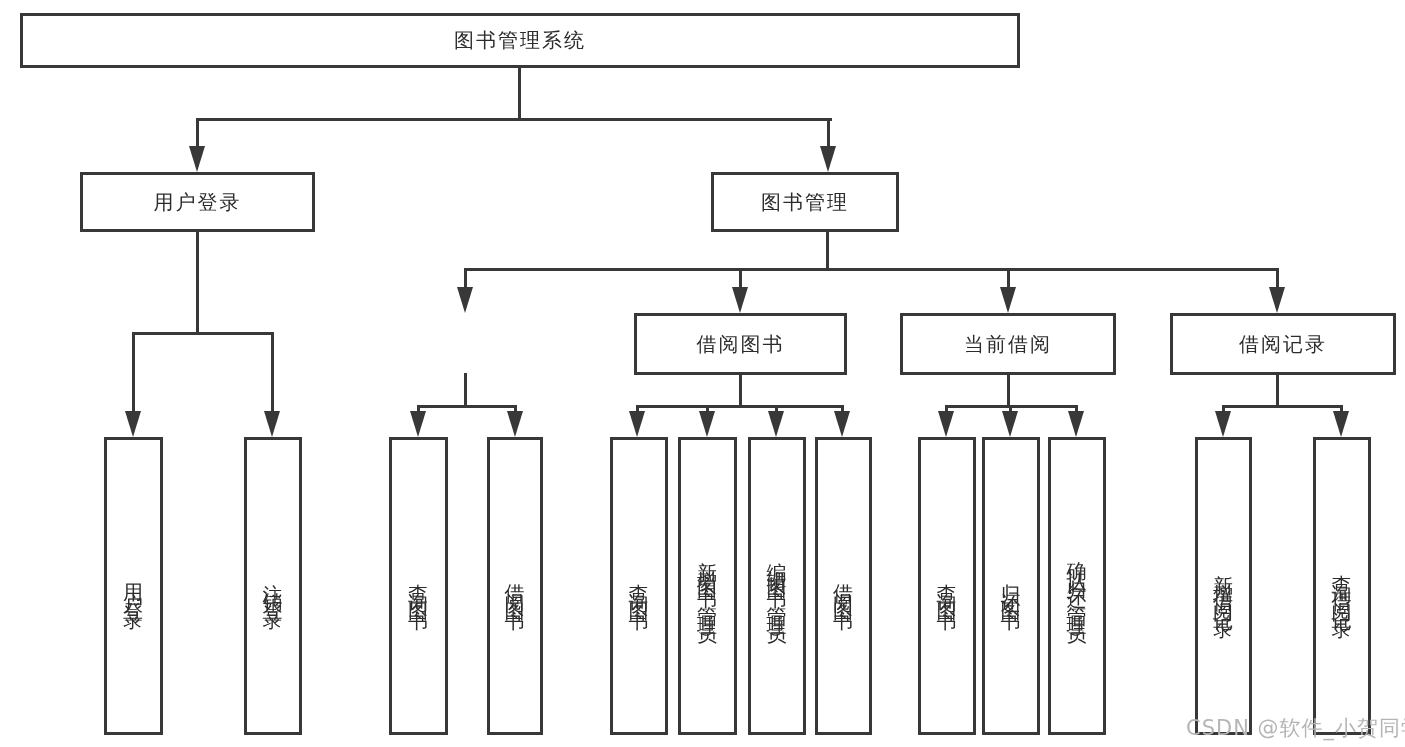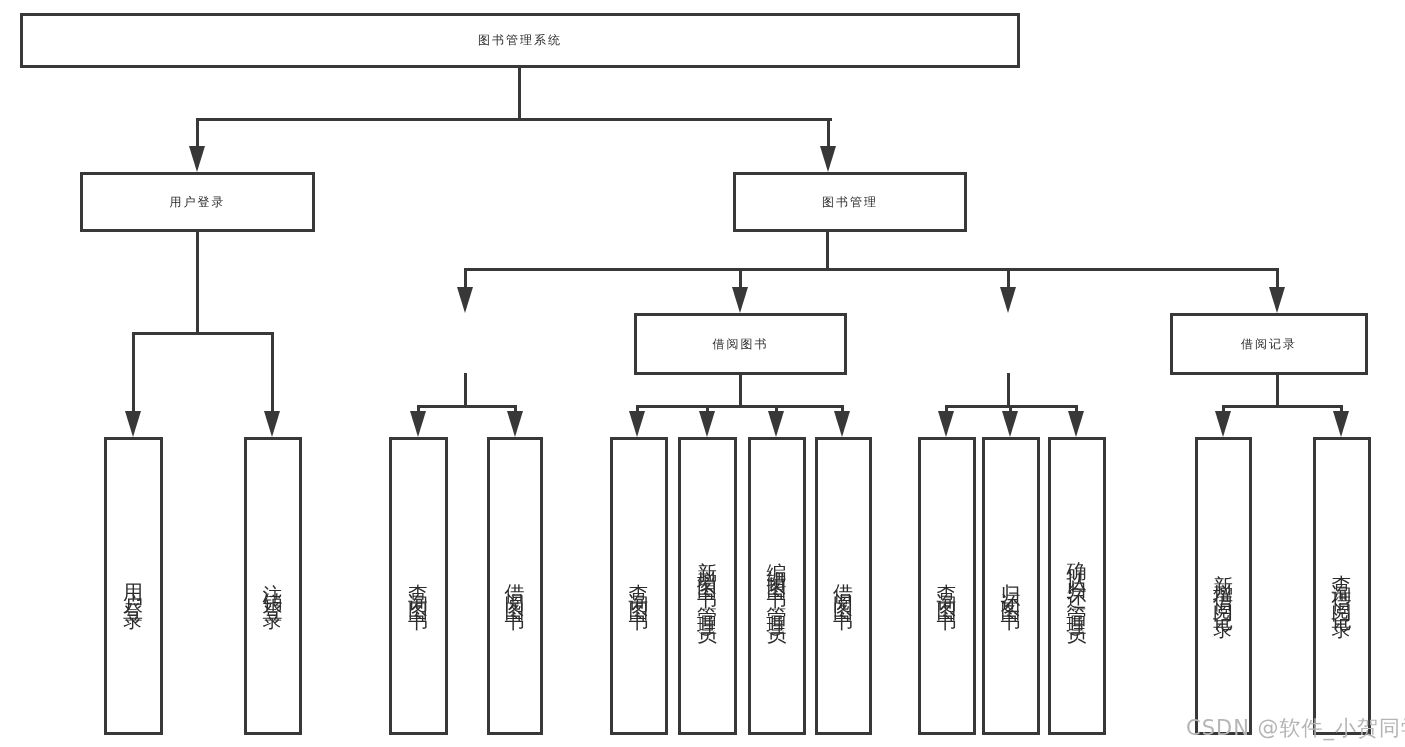--- a/index.html
+++ b/index.html
@@ -9,21 +9,21 @@
     position:relative; width:1405px; height:747px;
     background:var(--bg,#fff); overflow:hidden;
   }
   .box{
     position:absolute;
     border:3px solid var(--line,#383838);
     background:#fff;
     display:flex; align-items:center; justify-content:center;
     color:var(--text,#2c2c2c);
   }
-  .hlabel{ font-size:12px; letter-spacing:2px; }
+  .hlabel{ font-size:20px; letter-spacing:2px; }
   .vbox{
     writing-mode:vertical-rl; text-orientation:mixed;
   }
   .vlabel{ font-size:20px; letter-spacing:9px; line-height:1; }
   .line{ position:absolute; background:var(--line,#383838); }
   .arrow{
     position:absolute; width:0; height:0;
     border-left:8px solid transparent;
     border-right:8px solid transparent;
     border-top:26px solid var(--line,#383838);
@@ -100,28 +100,31 @@
   <div class="line" style="left:1340px;top:405px;width:3px;height:18px;"></div>
   <div class="arrow" style="left:1333px;top:411px;"></div>
 
   <div class="box" style="left:20px;top:13px;width:1000px;height:55px;">
     <span class="hlabel">图书管理系统</span>
   </div>
 
   <div class="box" style="left:80px;top:172px;width:235px;height:60px;">
     <span class="hlabel">用户登录</span>
   </div>
-  <div class="box" style="left:733px;top:172px;width:234px;height:60px;">
+  <div class="box" style="left:711px;top:172px;width:188px;height:60px;">
     <span class="hlabel">图书管理</span>
   </div>
 
   <div class="box" style="left:634px;top:313px;width:213px;height:62px;">
     <span class="hlabel">借阅图书</span>
   </div>
-  <div class="box" style="left:1170px;top:313px;width:198px;height:62px;">
+  <div class="box" style="left:900px;top:313px;width:216px;height:62px;">
+    <span class="hlabel">当前借阅</span>
+  </div>
+  <div class="box" style="left:1170px;top:313px;width:226px;height:62px;">
     <span class="hlabel">借阅记录</span>
   </div>
 
   <div class="box vbox" style="left:104px;top:437px;width:59px;height:298px;">
     <span class="vlabel">用户登录</span>
   </div>
   <div class="box vbox" style="left:244px;top:437px;width:58px;height:298px;">
     <span class="vlabel">注销登录</span>
   </div>
 

